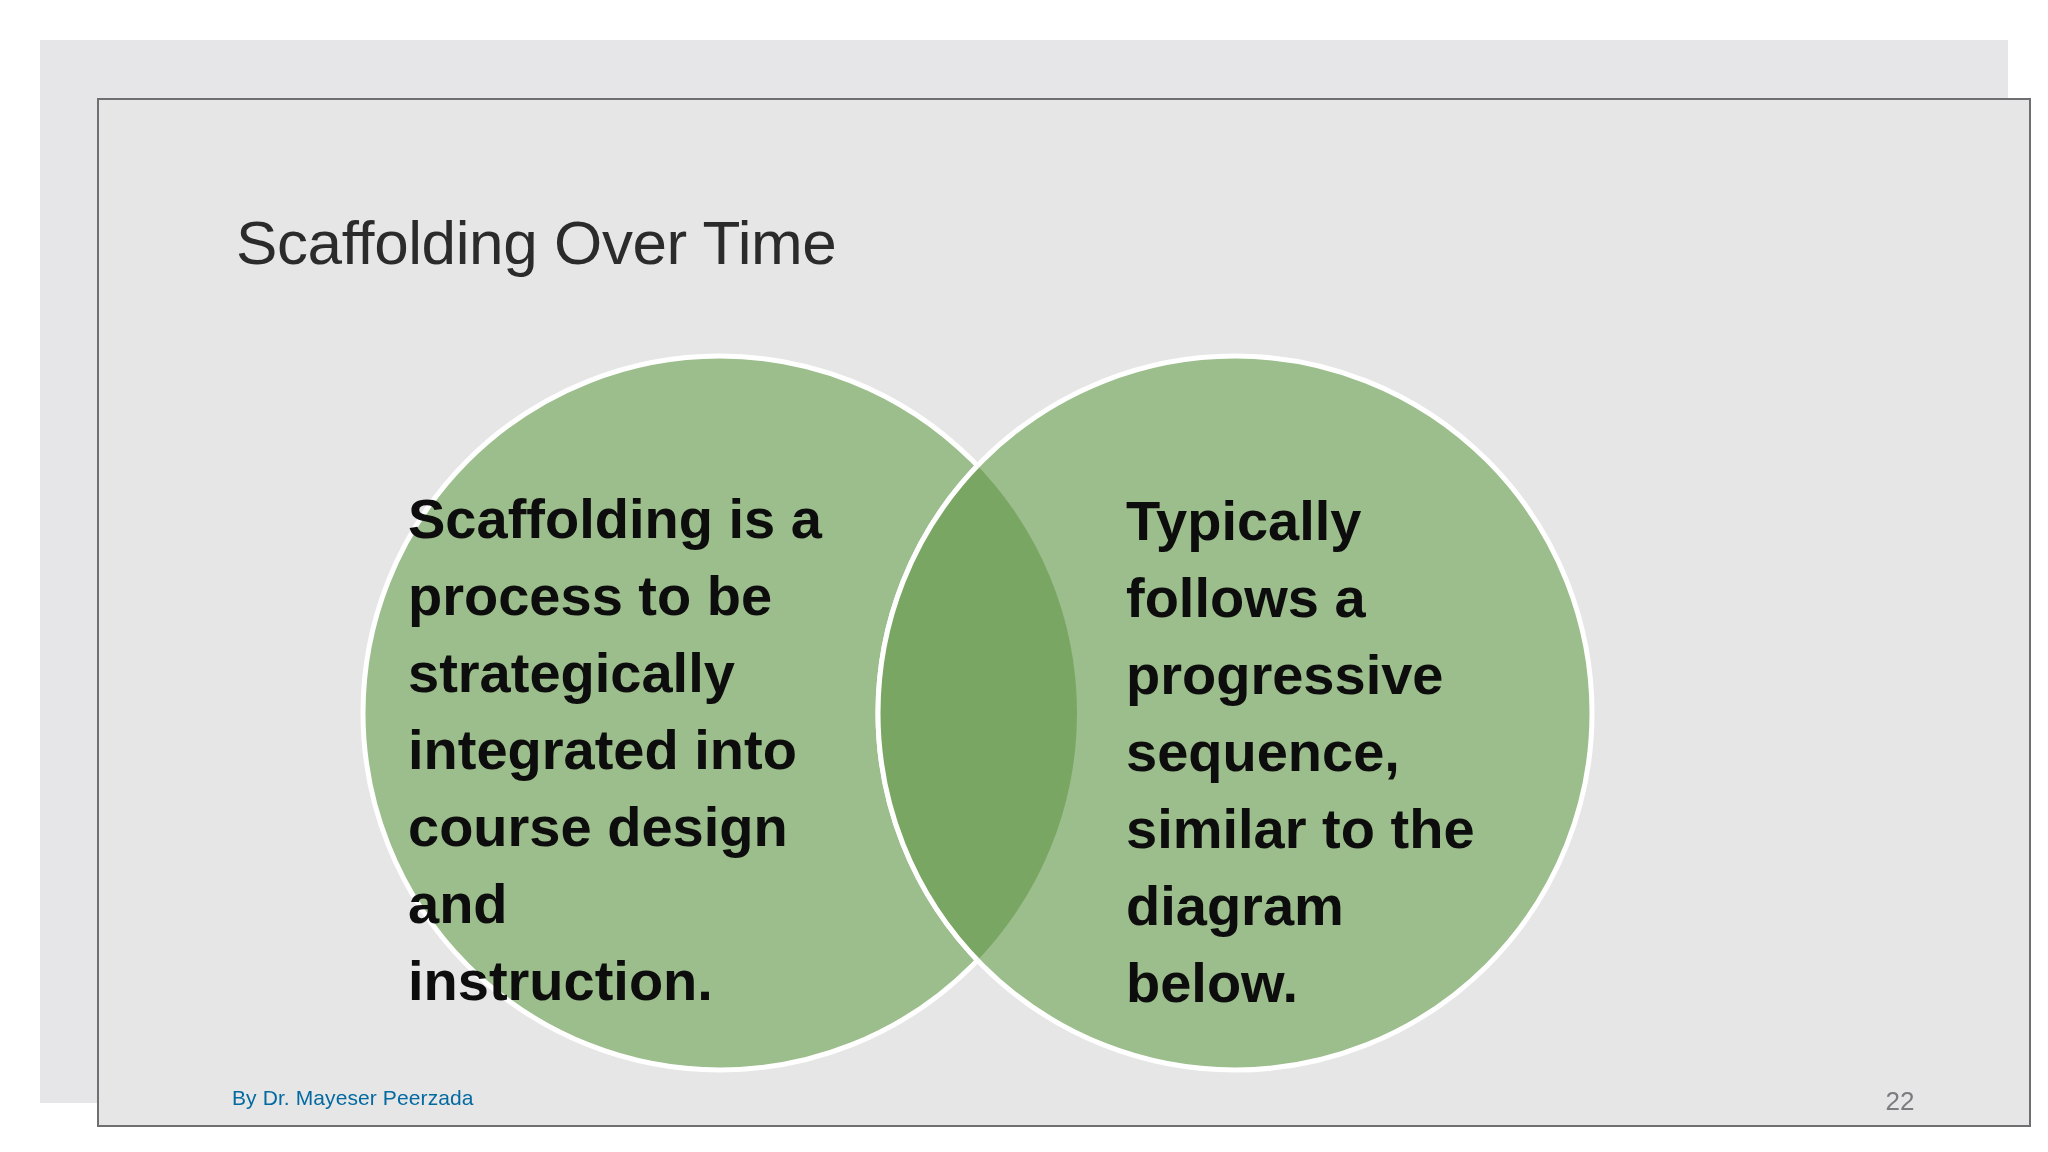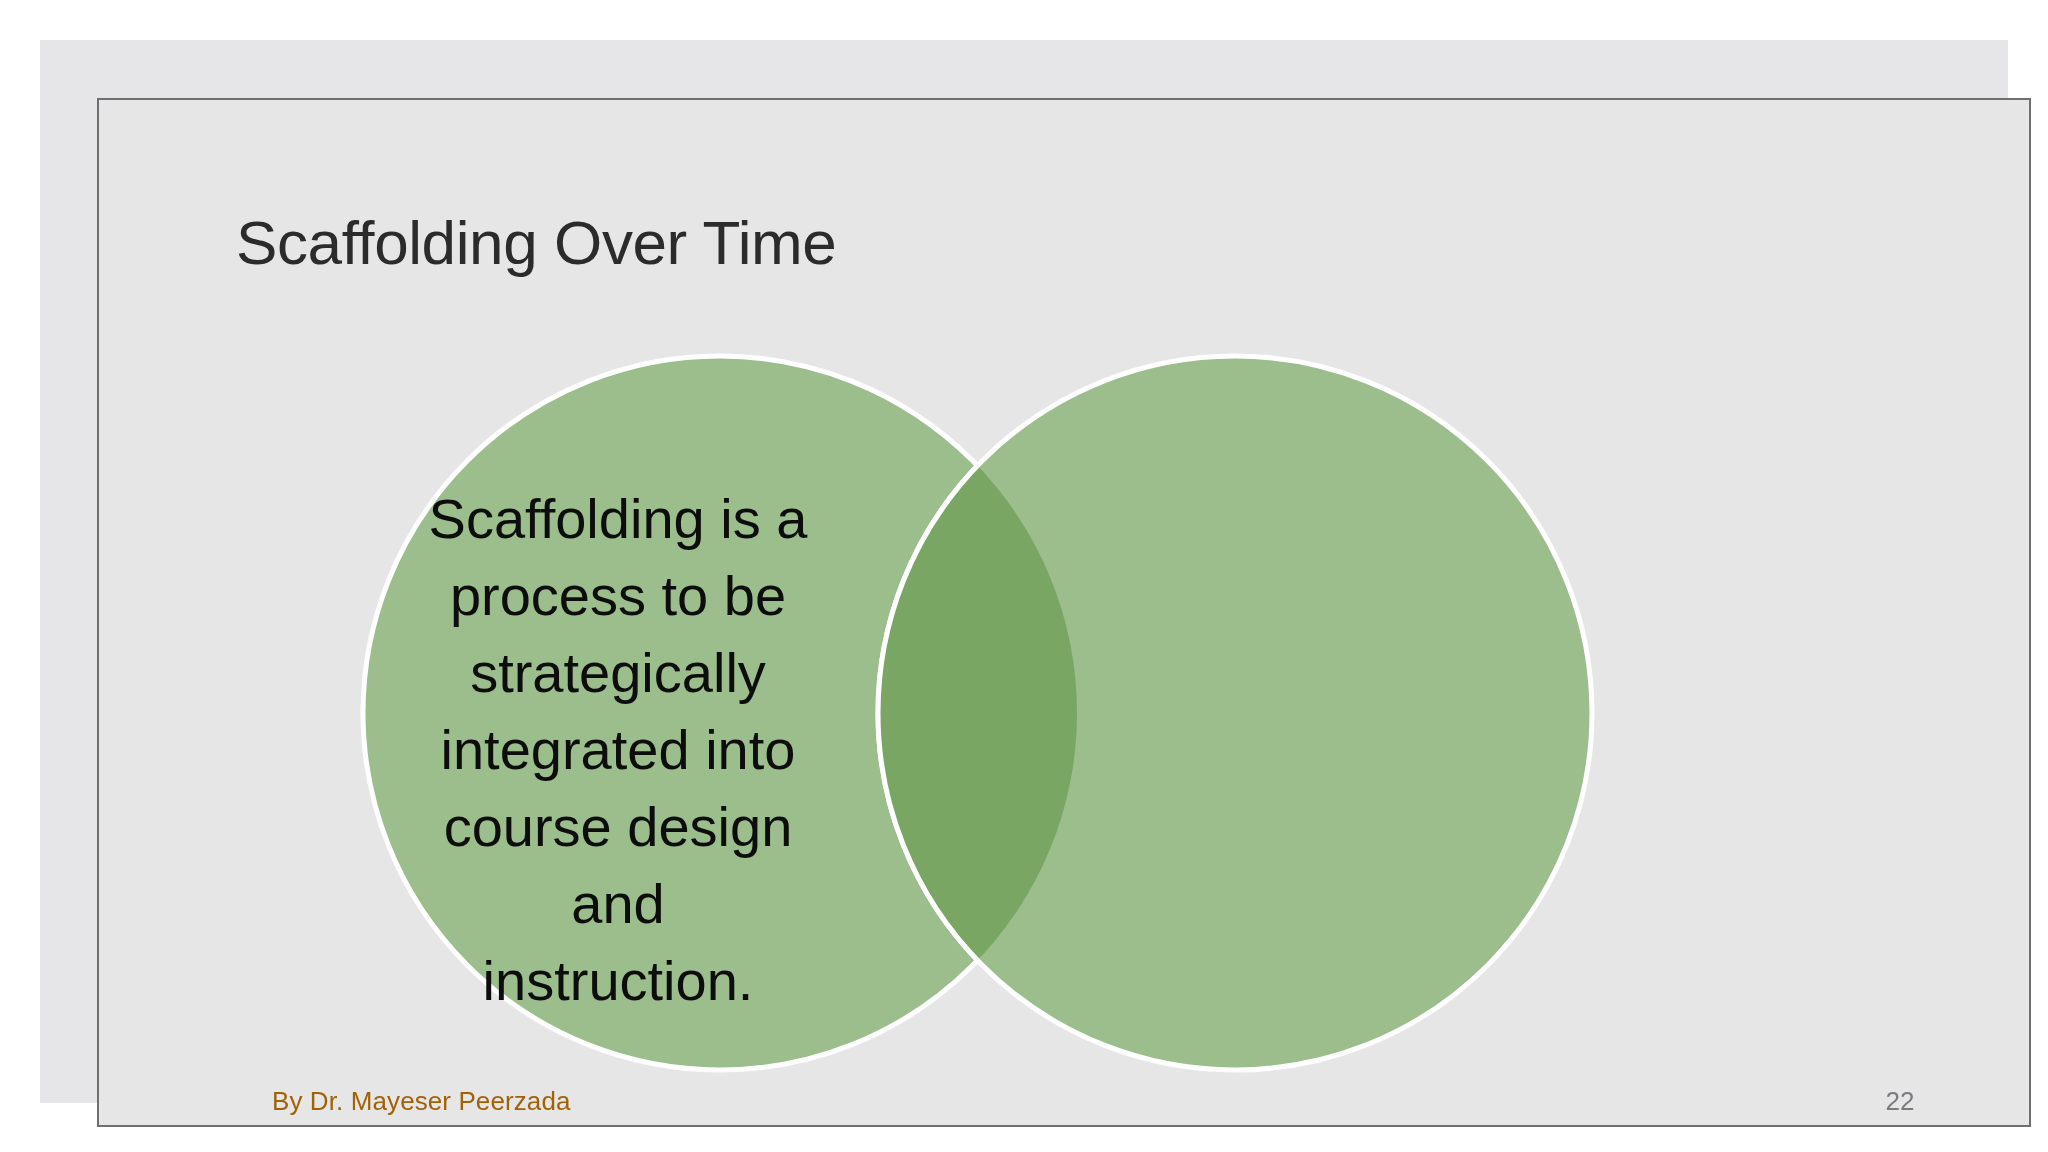--- a/index.html
+++ b/index.html
@@ -65,47 +65,46 @@
     pointer-events: none;
   }
   .venn-svg {
     position: absolute;
     left: 0;
     top: 0;
   }
 
   .venn-label {
     position: absolute;
-    text-align: center;
+    text-align: left;
     color: #0d0d0d;
     font-size: 56px;
     line-height: 77px;
-    font-weight: 400;
+    font-weight: 700;
     white-space: pre-line;
   }
   .venn-label-left {
     left: 368px;
     top: 440px;
     width: 420px;
   }
   .venn-label-right {
     left: 1086px;
     top: 442px;
     width: 370px;
   }
 
   
   .slide-footer-author {
     position: absolute;
     left: 192px;
     top: 1046px;
-    font-size: 26px;
-    color: #a16207;
+    font-size: 21px;
+    color: #0369a1;
     letter-spacing: 0.1px;
-    margin-left: 40px;
   }
   .slide-page-number {
     position: absolute;
     left: 1830px;
     top: 1046px;
     width: 60px;
     text-align: center;
     font-size: 26px;
     color: #7b7b80;
   }
@@ -134,20 +133,27 @@
       </svg>
 
       <div class="venn-label venn-label-left">Scaffolding is a
 process to be
 strategically
 integrated into
 course design
 and
 instruction.</div>
 
+      <div class="venn-label venn-label-right">Typically
+follows a
+progressive
+sequence,
+similar to the
+diagram
+below.</div>
     </div>
 
     <div class="slide-title">Scaffolding Over Time</div>
 
     <div class="slide-footer-author">By Dr. Mayeser Peerzada</div>
 
     <div class="slide-page-number">22</div>
 
   </div>
 </div>

